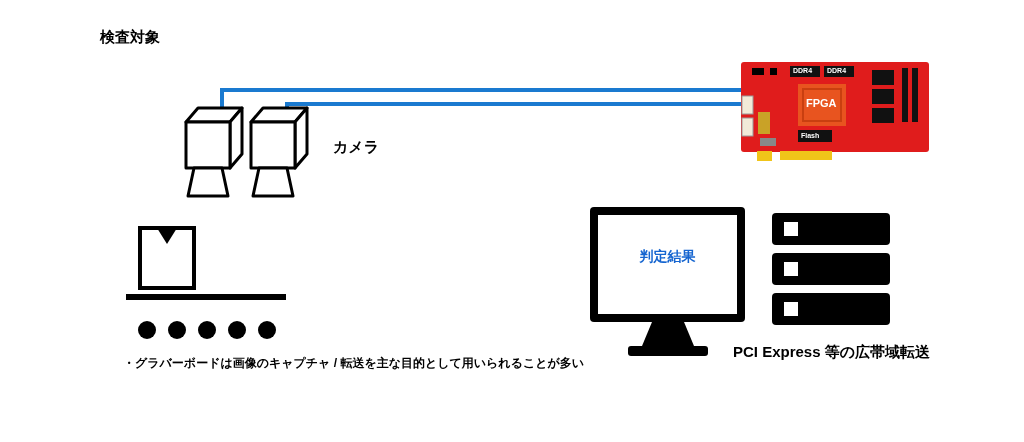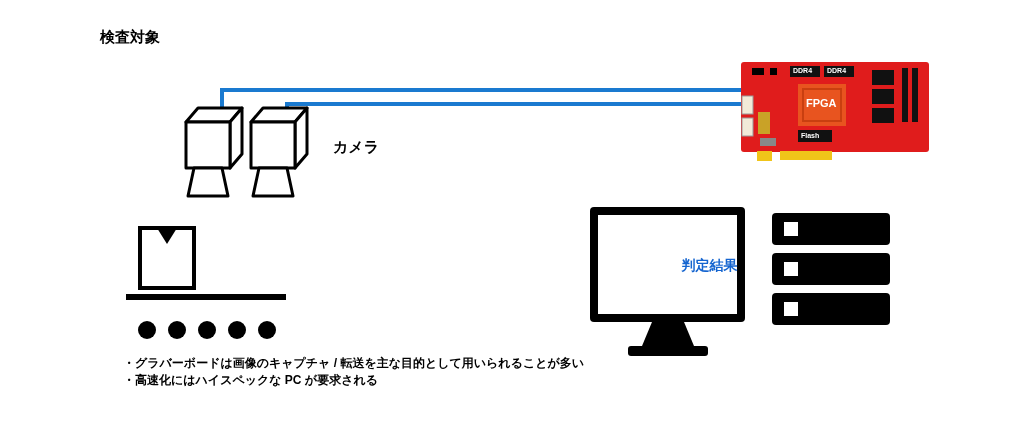--- a/index.html
+++ b/index.html
@@ -111,22 +111,22 @@
   <div class="abs label" style="left:100px; top:28px;">検査対象</div>
 
 
   <div class="abs label" style="left:333px; top:138px;">カメラ</div>
 
   <div class="abs board-chip-text" style="left:793px; top:67px; font-size:7px;">DDR4</div>
   <div class="abs board-chip-text" style="left:827px; top:67px; font-size:7px;">DDR4</div>
   <div class="abs board-chip-text" style="left:806px; top:97px; font-size:11px;">FPGA</div>
   <div class="abs board-chip-text" style="left:801px; top:132px; font-size:7px;">Flash</div>
 
-  <div class="abs result-text" style="left:598px; top:257px; width:139px; text-align:center;margin-left:42px;">判定結果</div>
+  <div class="abs result-text" style="left:598px; top:248px; width:139px; text-align:center;">判定結果</div>
 
 
+  <div class="abs label" style="left:733px; top:343px;">PCI Express 等の広帯域転送</div>
 
   <ul class="notes abs" style="left:75px; top:355px;margin-left:48px;">
     <li>・グラバーボードは画像のキャプチャ / 転送を主な目的として用いられることが多い</li>
-    <li>・高速化にはハイスペックな PC が要求される</li>
   </ul>
 
 </div>
 
 </body></html>

